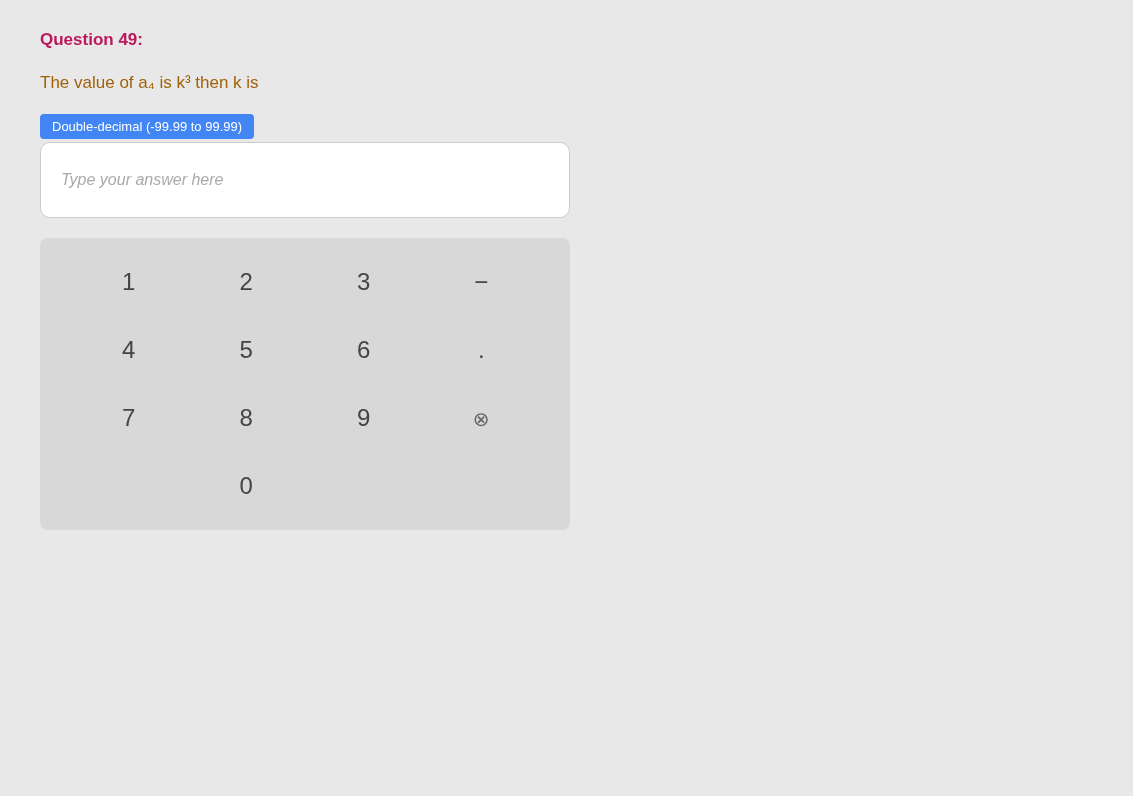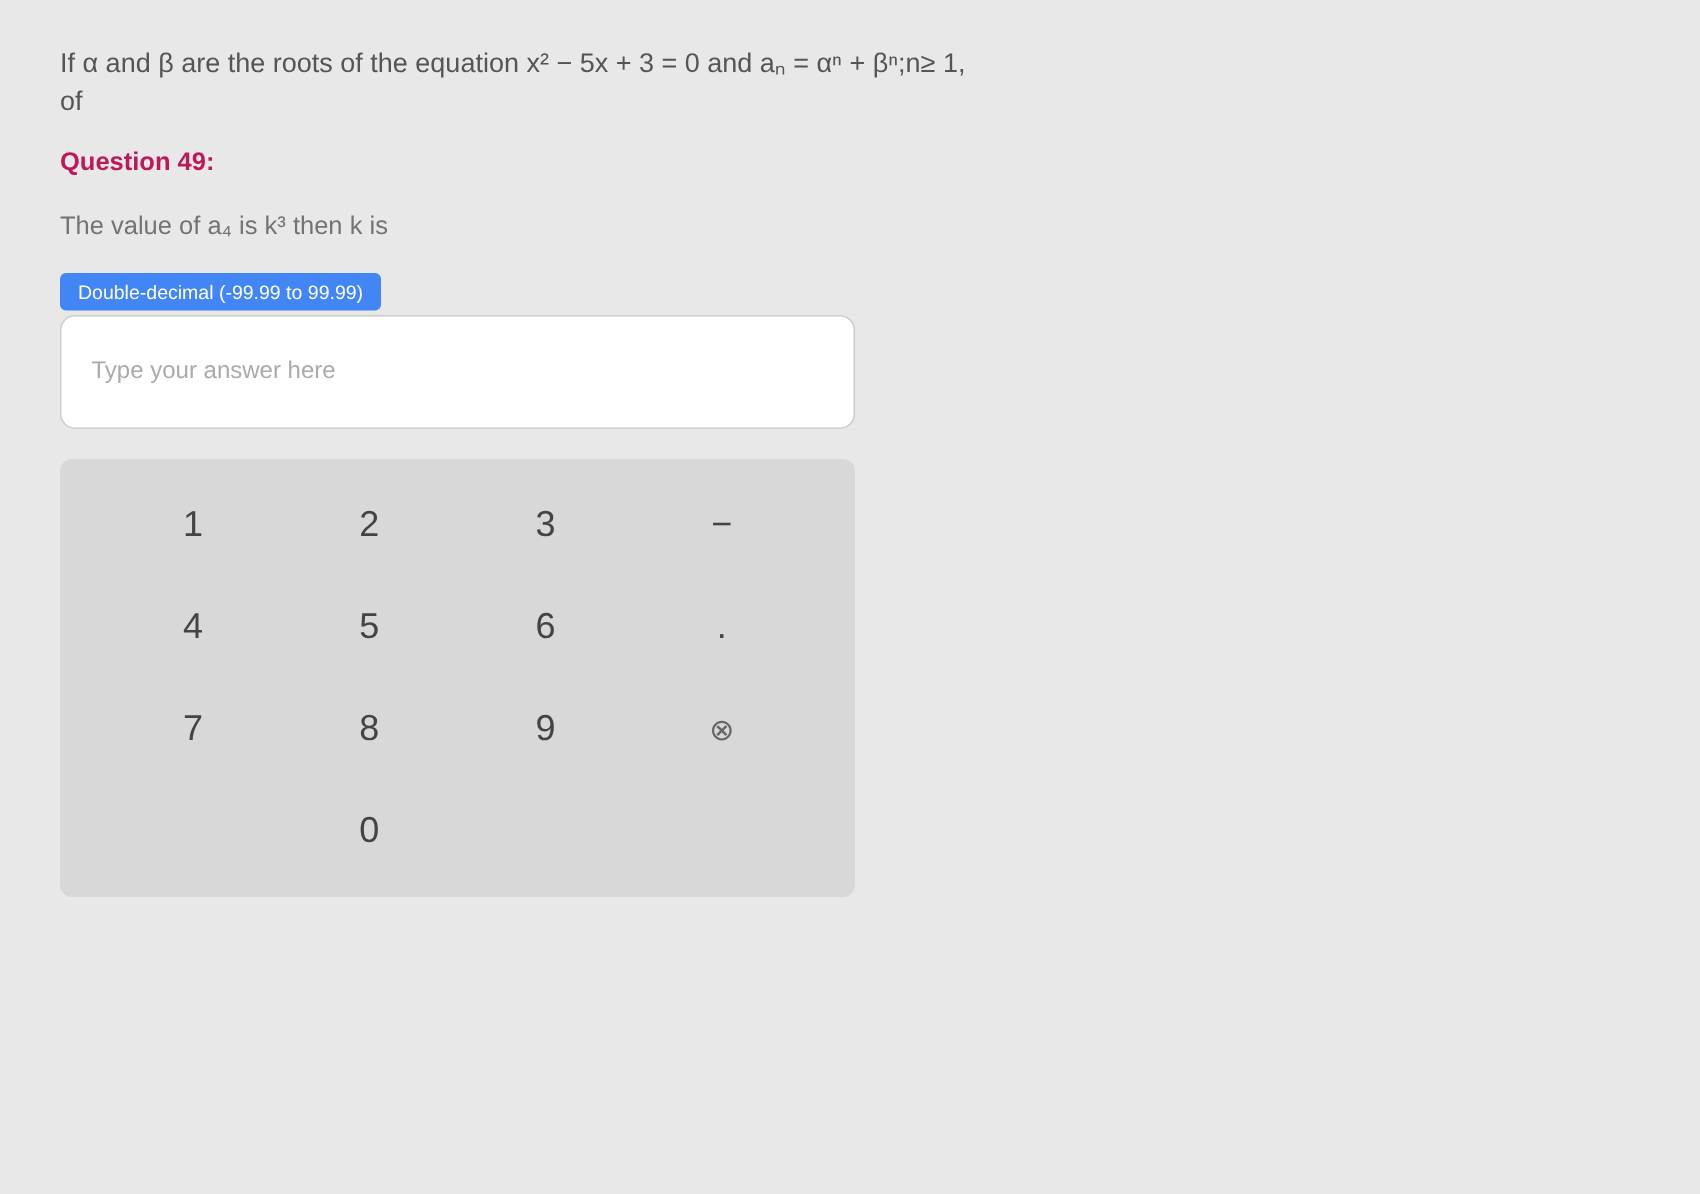--- a/index.html
+++ b/index.html
@@ -31,21 +31,21 @@
 
     .question-title {
       font-size: 17px;
       font-weight: bold;
       color: #be185d;
       margin-bottom: 20px;
     }
 
     .question-body {
       font-size: 17px;
-      color: #737373;
+      color: #a16207;
       margin-bottom: 18px;
       line-height: 1.5;
     }
 
     .badge {
       display: inline-block;
       background-color: #4285f4;
       color: #fff;
       font-size: 13px;
       font-weight: 500;
@@ -59,20 +59,21 @@
       background-color: #fff;
       border: 1px solid #ccc;
       border-radius: 10px;
       padding: 28px 20px;
       margin-bottom: 20px;
     }
 
     .answer-input-placeholder {
       font-size: 16px;
       color: #aaa;
+      font-style: italic;
     }
 
     .numpad-container {
       width: 530px;
       display: grid;
       grid-template-columns: repeat(4, 1fr);
       gap: 0;
       background-color: #d8d8d8;
       border-radius: 8px;
       overflow: hidden;
@@ -98,21 +99,20 @@
 
     .backspace-icon {
       font-size: 20px;
       color: #666;
     }
   </style>
 </head>
 <body>
 
 <div class="page-container">
-  <div class="header-text">If α and β are the roots of the equation x² − 5x + 3 = 0 and aₙ = αⁿ + βⁿ;n≥ 1, of</div>
 
   <div class="question-title">Question 49:</div>
 
   <div class="question-body">The value of a₄ is k³ then k is</div>
 
   <div class="badge">Double-decimal (-99.99 to 99.99)</div>
 
   <div class="answer-input-container">
     <span class="answer-input-placeholder">Type your answer here</span>
   </div>

